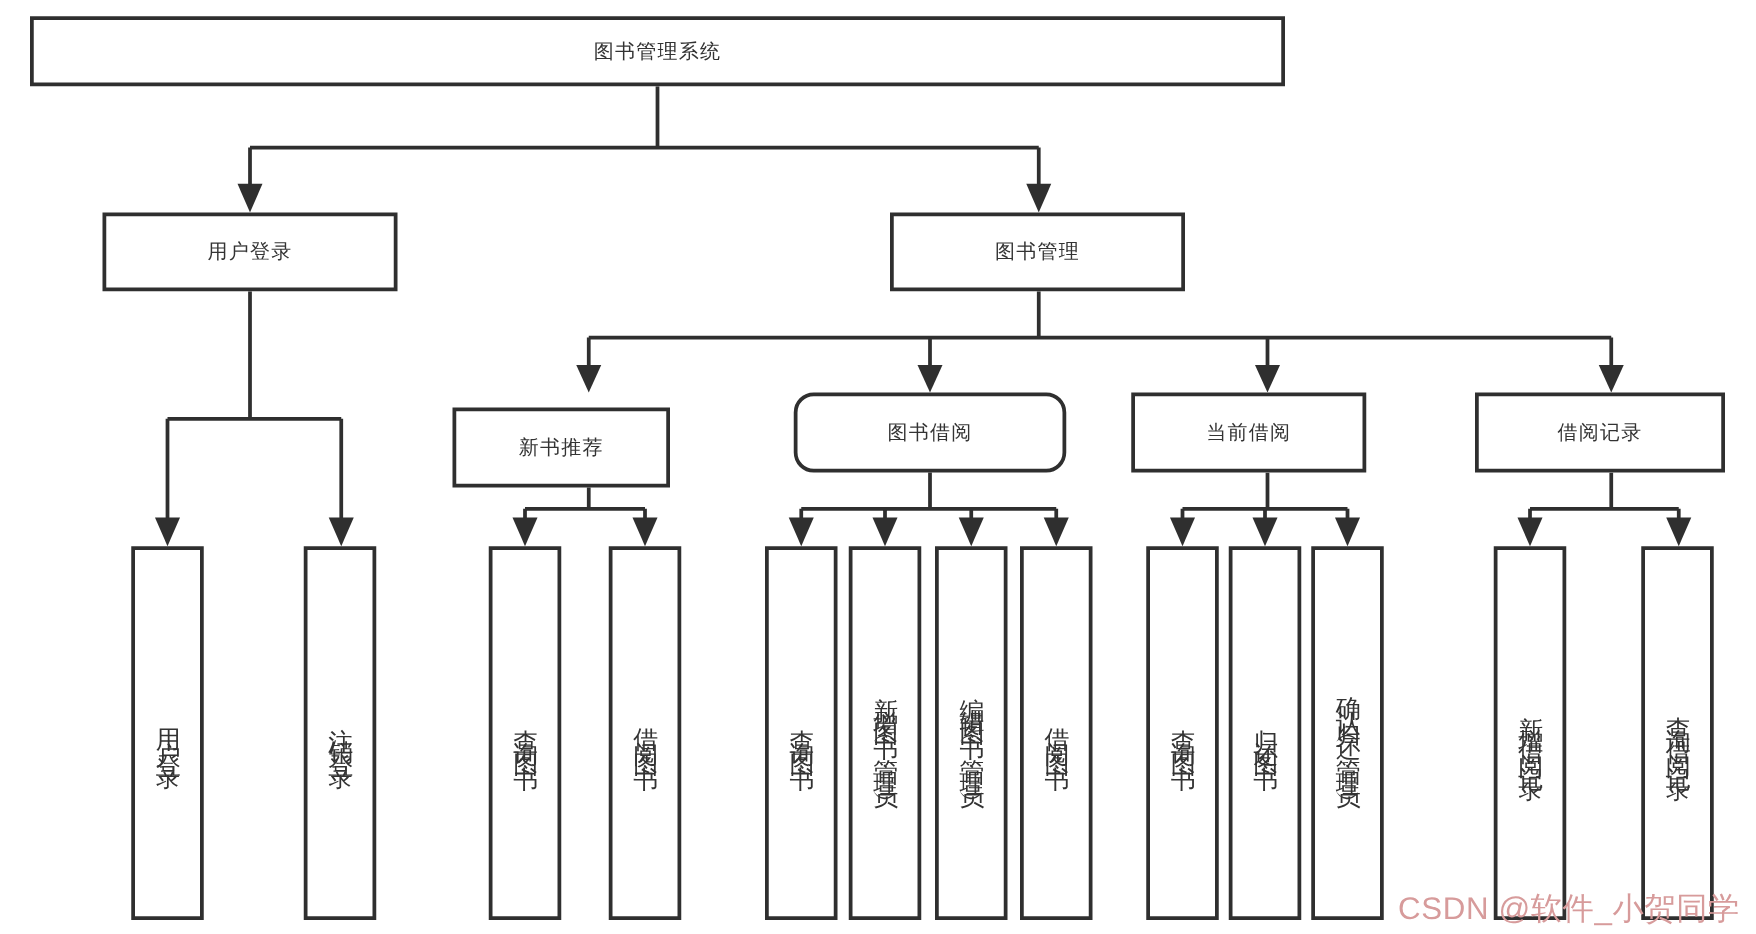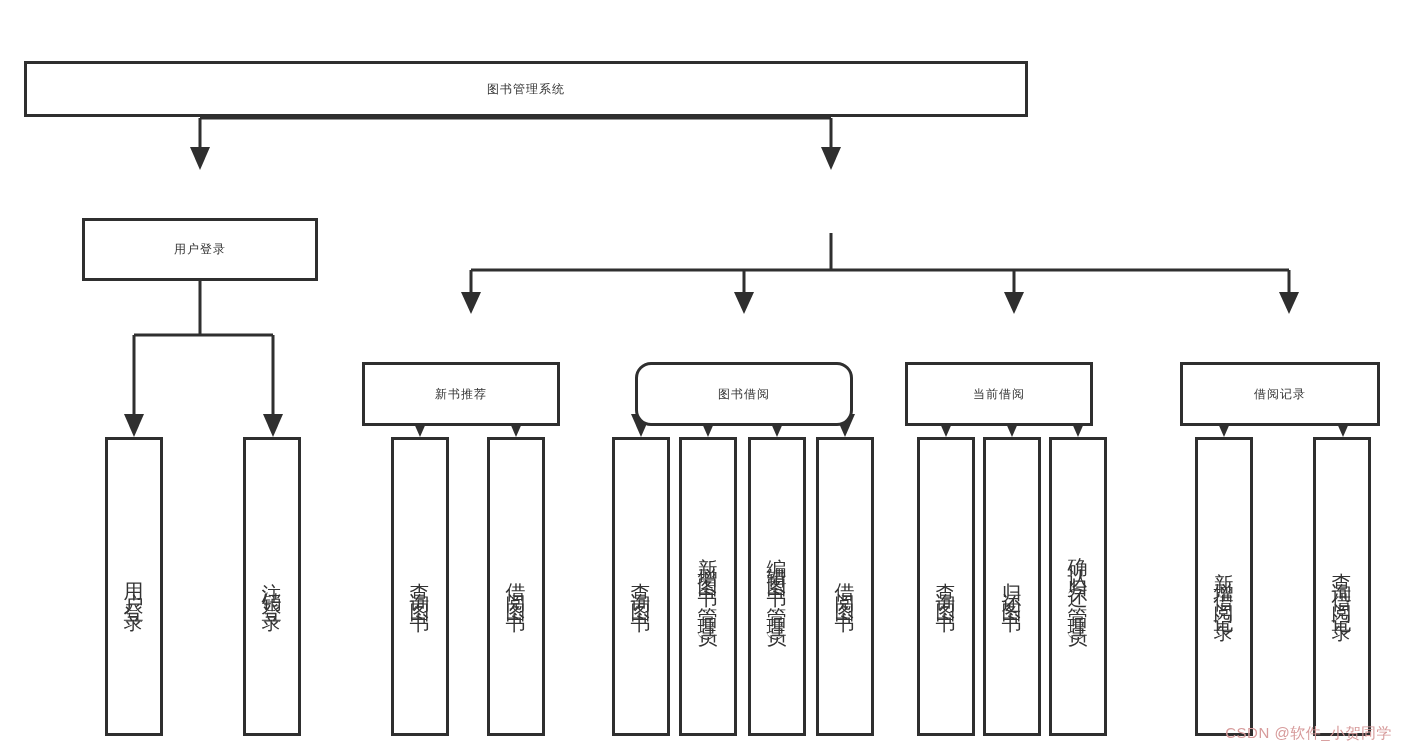--- a/index.html
+++ b/index.html
@@ -27,43 +27,42 @@
     box-sizing: border-box;
     border: 3px solid var(--line, #2f2f2f);
     background: #ffffff;
     display: flex;
     align-items: center;
     justify-content: center;
     color: var(--text, #333333);
     z-index: 2;
   }
   .hnode {
-    font-size: 12px;
+    font-size: 16px;
     letter-spacing: 1px;
     text-align: center;
-    margin-top: 48px;
   }
   .leaf {
     top: 437px;
     width: 58px;
     height: 299px;
   }
   .leaf .vtext {
     writing-mode: vertical-rl;
     text-orientation: mixed;
     font-size: 20px;
     letter-spacing: 10px;
     line-height: 1;
     white-space: nowrap;
   }
   #watermark {
     position: absolute;
     right: 13px;
     bottom: 4px;
-    font-size: 15px;
+    font-size: 25px;
     letter-spacing: 0.5px;
     color: var(--wm, #d79b9b);
     z-index: 3;
     white-space: nowrap;
   }
 </style>
 </head>
 <body>
 
 <div id="stage" style="--line: #2f2f2f; --text: #333333; --bg: #ffffff; --wm: #d79b9b;">
@@ -111,22 +110,25 @@
     </g>
   </svg>
 
   <div class="node hnode" style="left:24px; top:13px; width:1004px; height:56px;">
     <span>图书管理系统</span>
   </div>
 
   <div class="node hnode" style="left:82px; top:170px; width:236px; height:63px;">
     <span>用户登录</span>
   </div>
+  <div class="node hnode" style="left:712px; top:170px; width:236px; height:63px;">
+    <span>图书管理</span>
+  </div>
 
-  <div class="node hnode" style="left:362px; top:314px; width:198px; height:64px;">
+  <div class="node hnode" style="left:362px; top:326px; width:174px; height:64px;">
     <span>新书推荐</span>
   </div>
   <div class="node hnode" style="left:635px; top:314px; width:218px; height:64px;border-radius:16px;">
     <span>图书借阅</span>
   </div>
   <div class="node hnode" style="left:905px; top:314px; width:188px; height:64px;">
     <span>当前借阅</span>
   </div>
   <div class="node hnode" style="left:1180px; top:314px; width:200px; height:64px;">
     <span>借阅记录</span>

